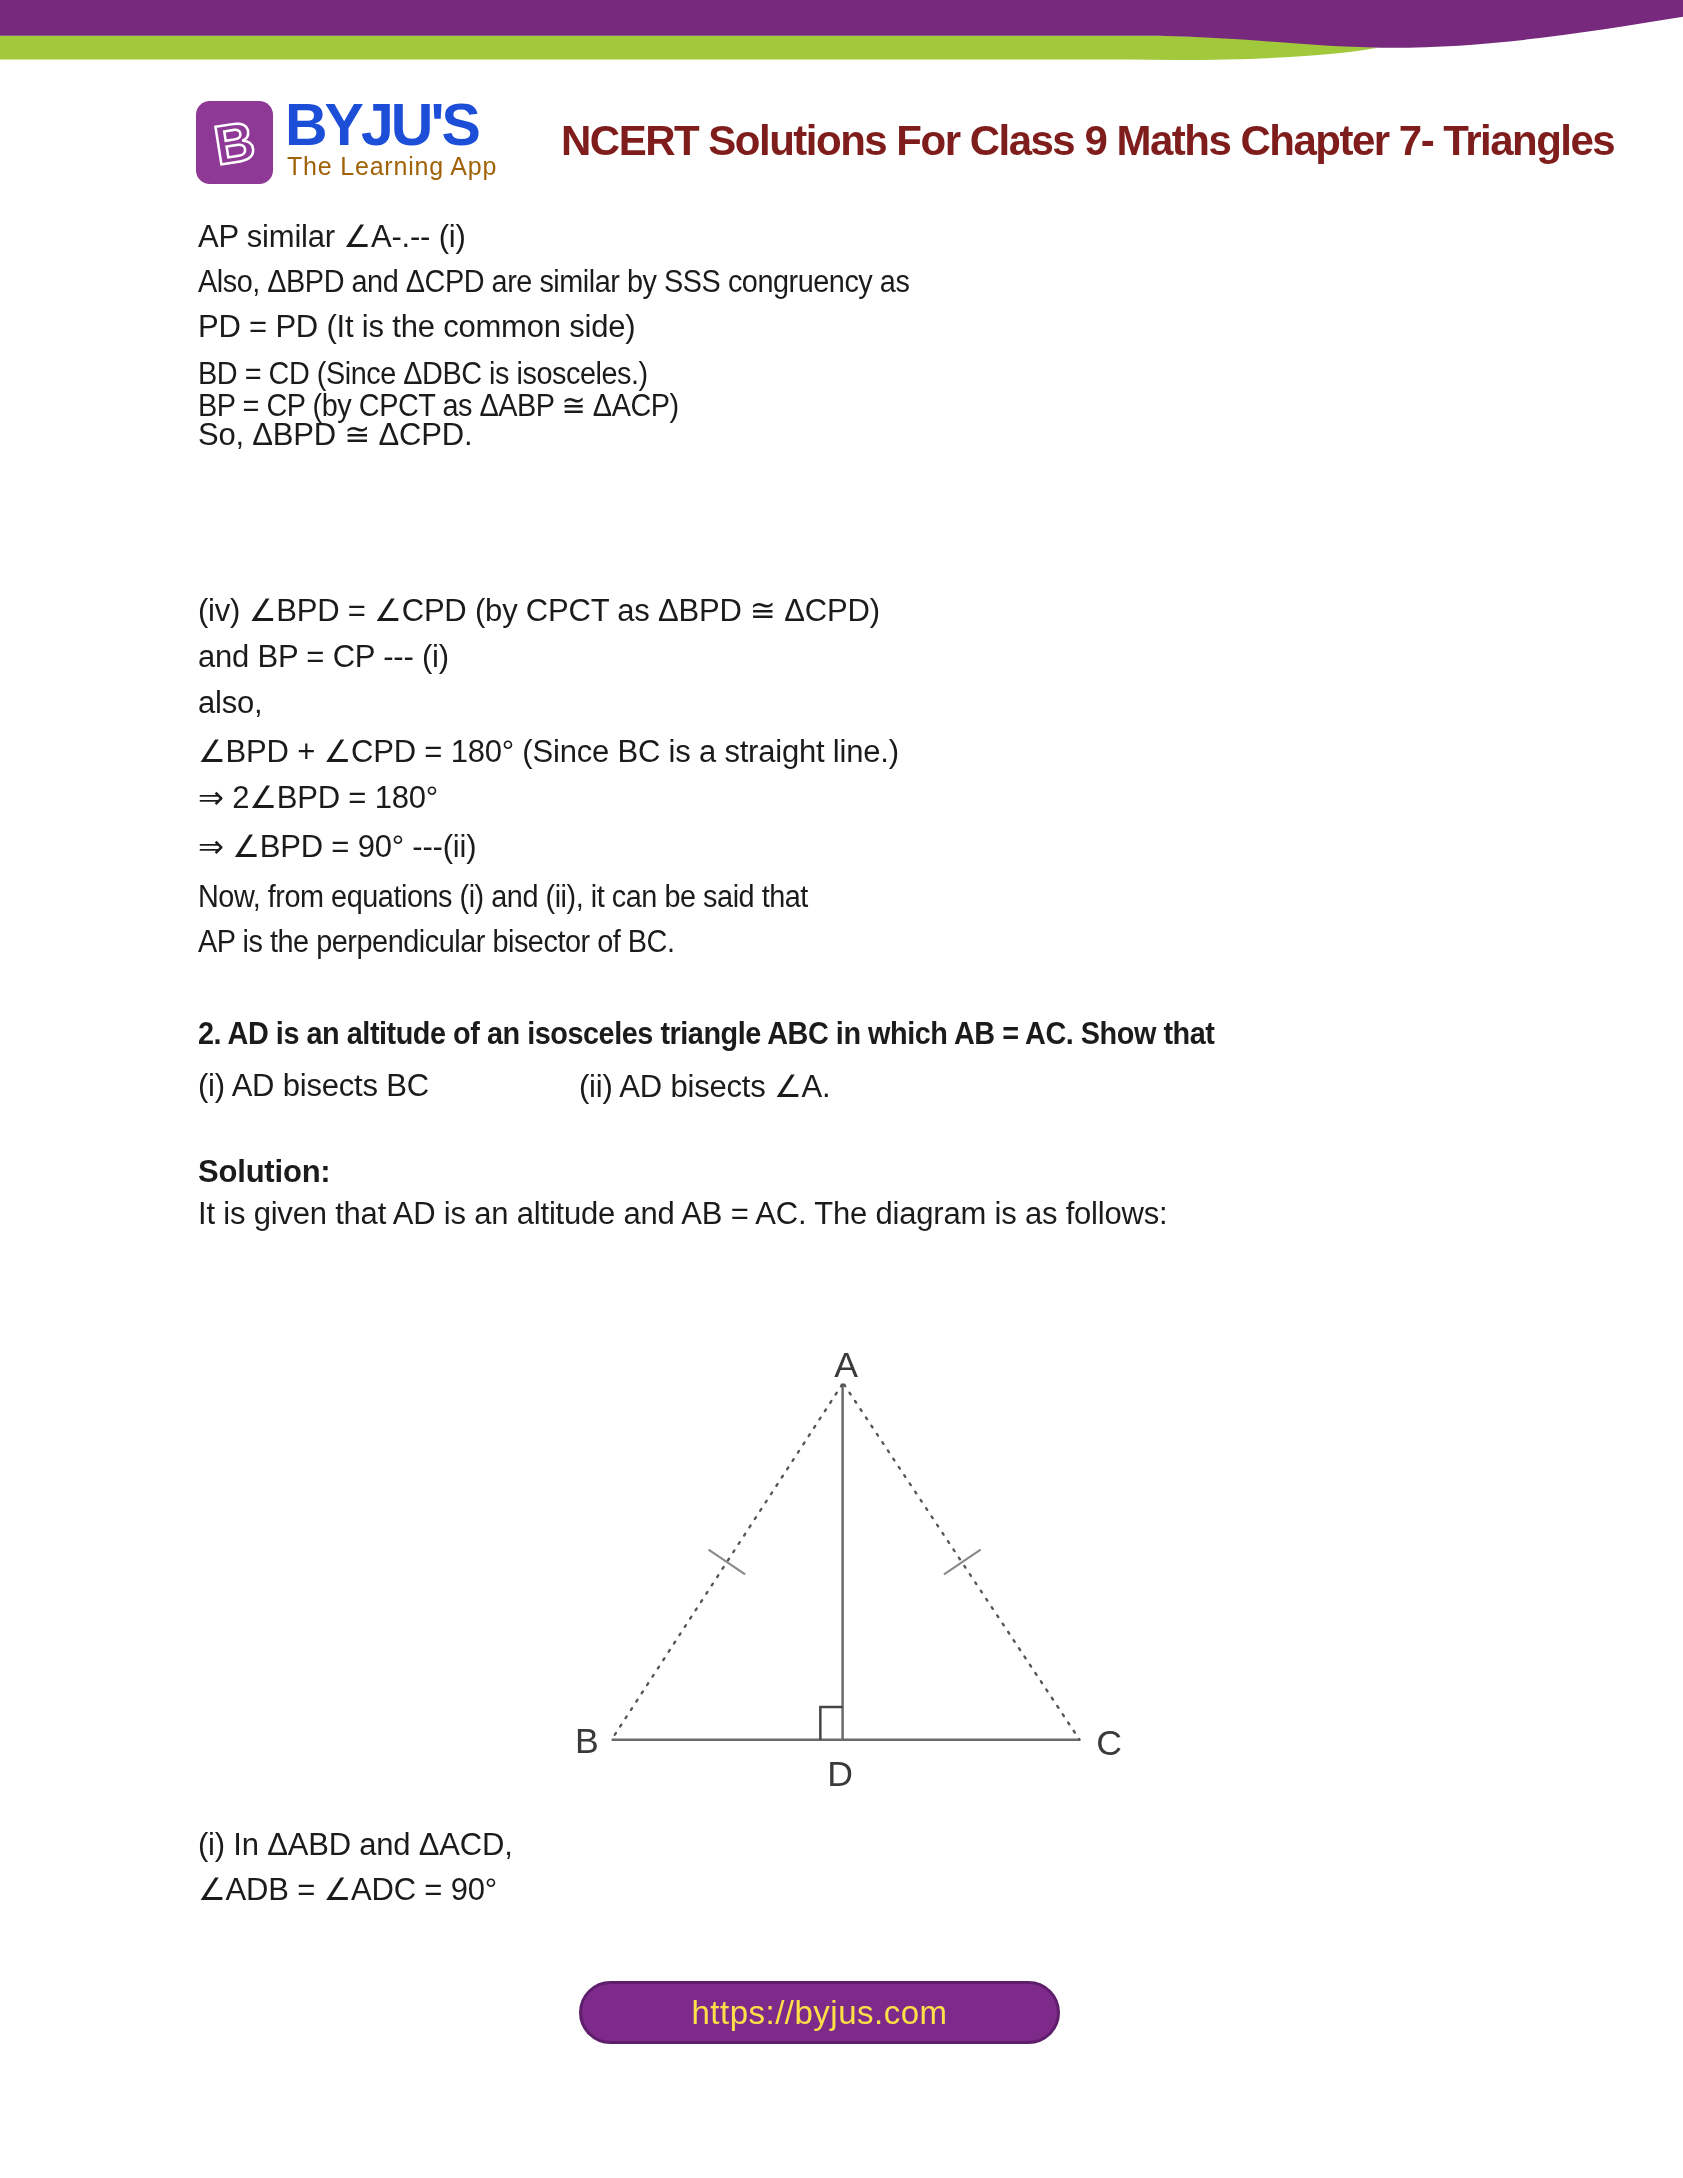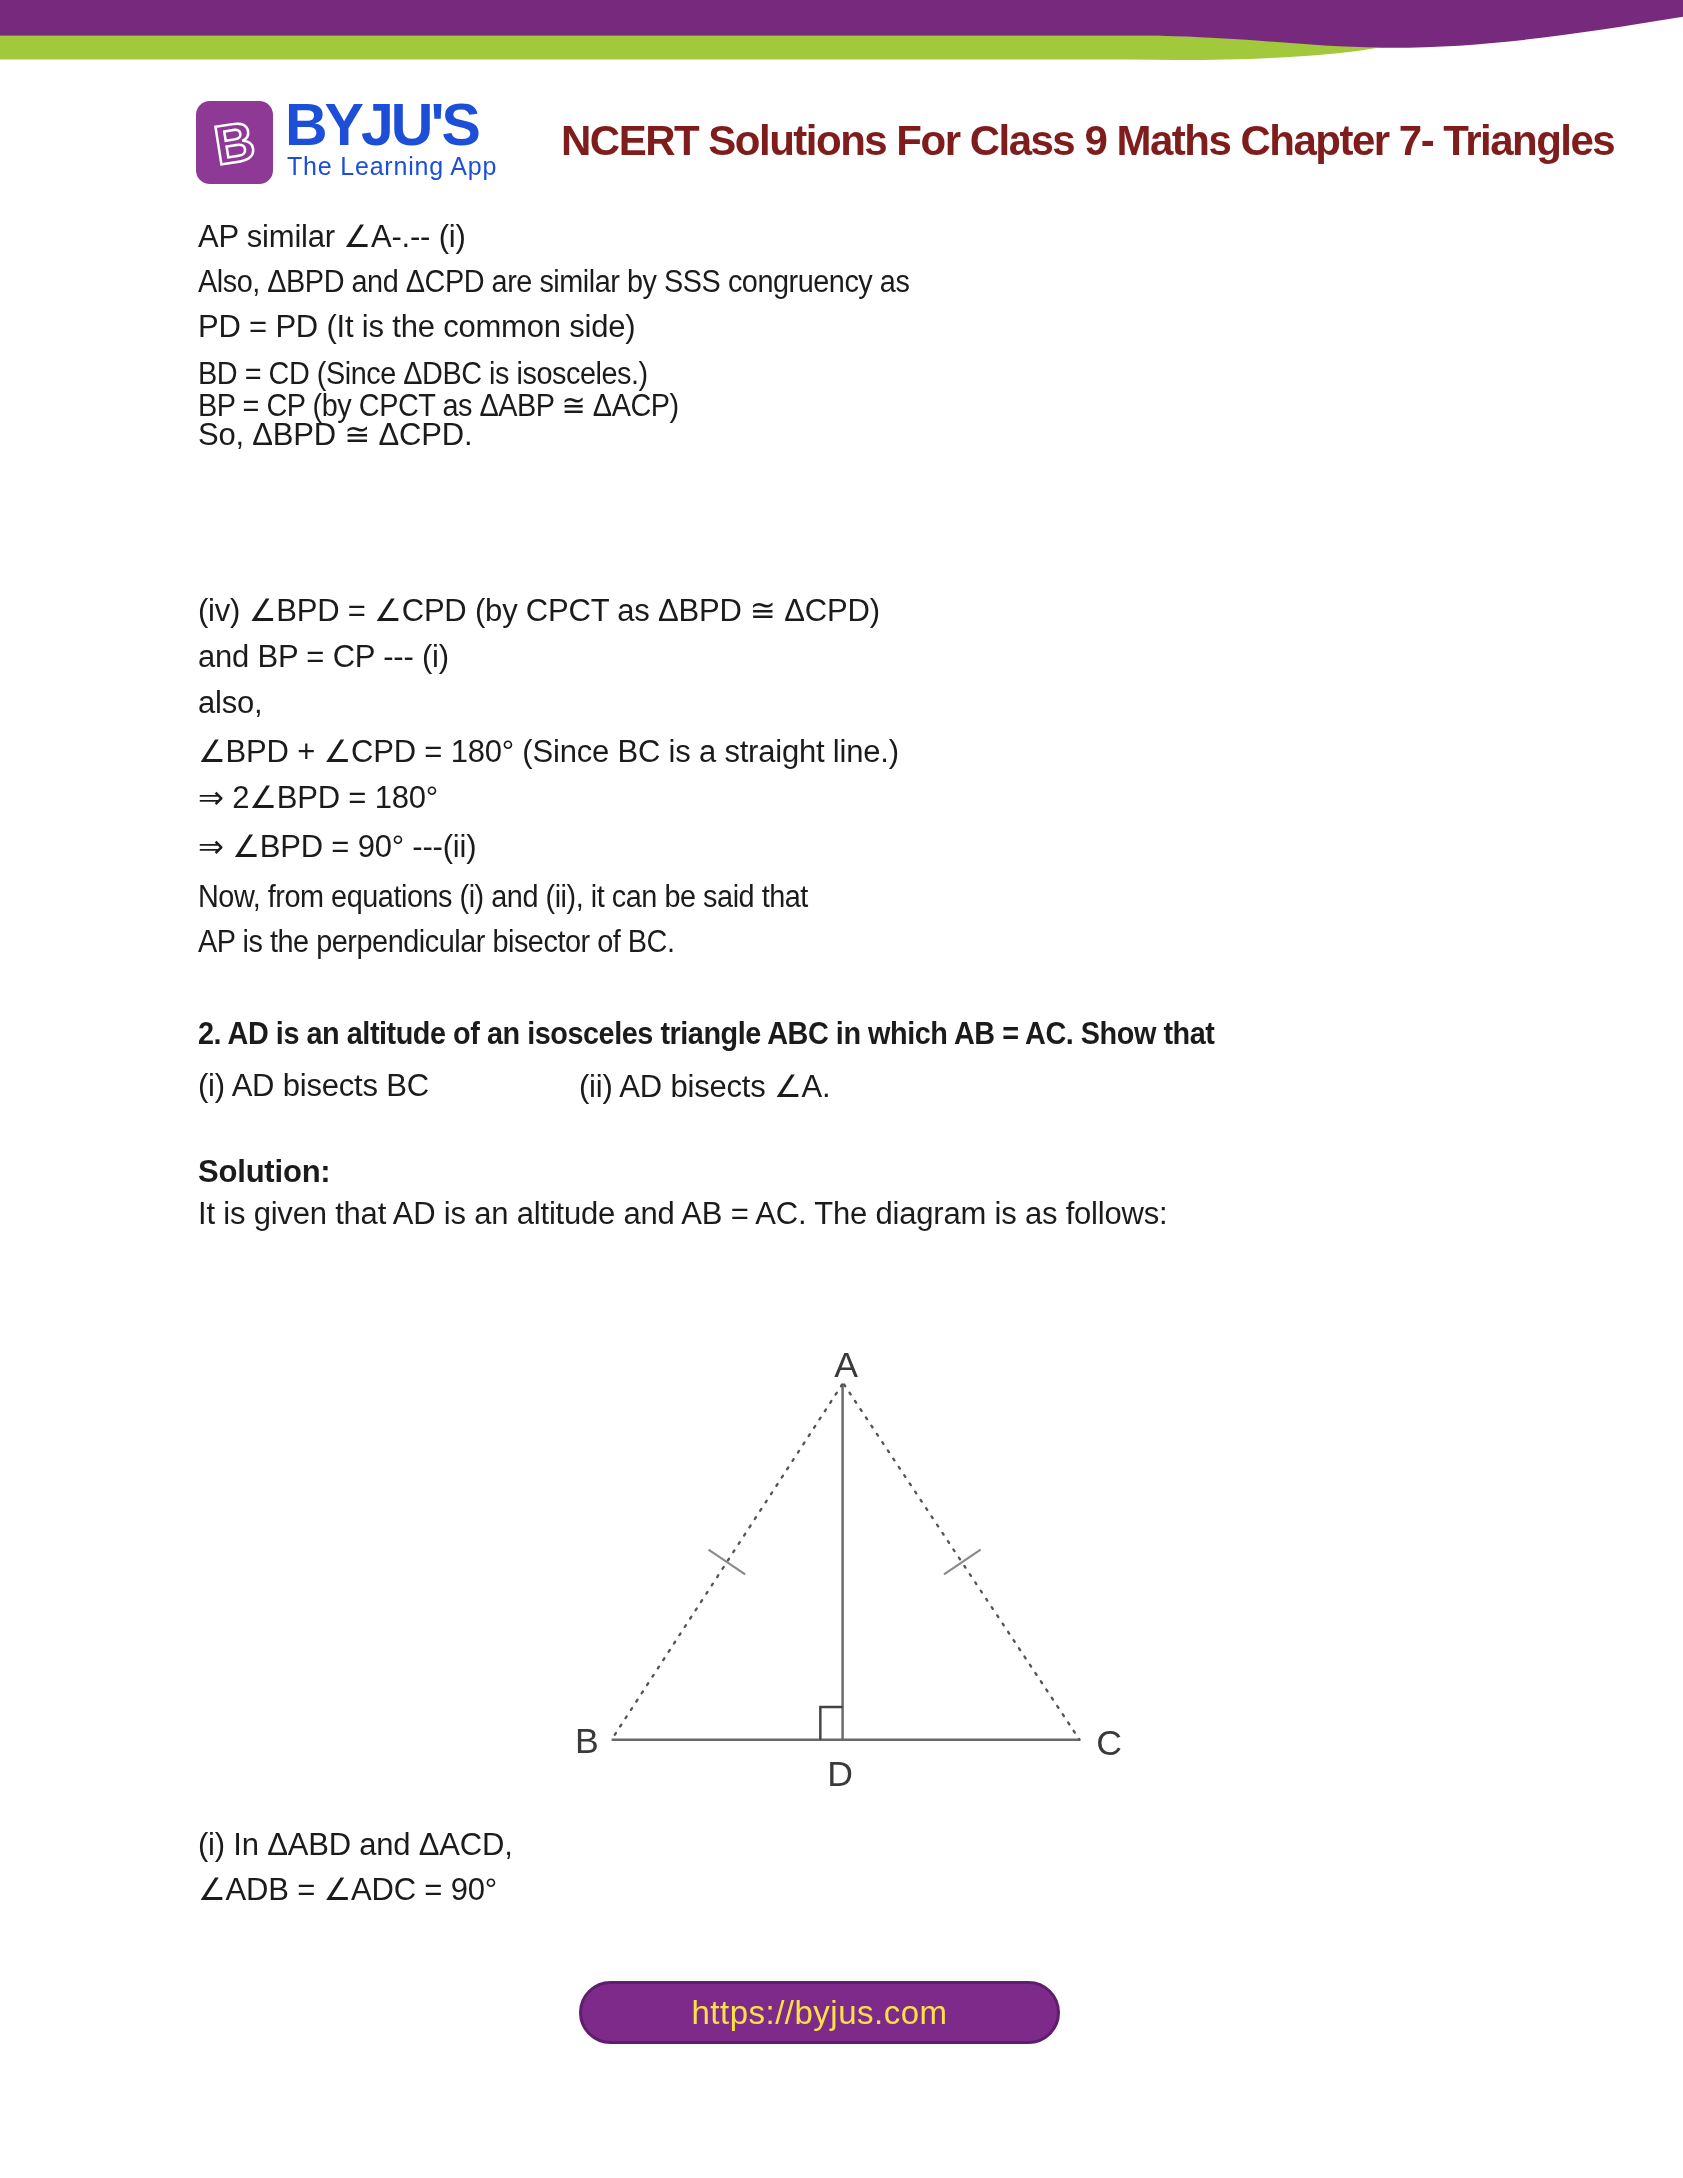--- a/index.html
+++ b/index.html
@@ -15,21 +15,21 @@
   
   .logo{position:absolute;left:196px;top:99px;width:297px;height:94px;}
   .logo-mark{position:absolute;left:0;top:2px;width:77px;height:83px;}
   .logo-word{
     position:absolute;left:89px;top:-8px;
     font-size:59px;font-weight:bold;letter-spacing:-3px;
     color:#1d4ed8;white-space:nowrap;
   }
   .logo-tag{
     position:absolute;left:91px;top:53px;
-    font-size:25px;color:#1d4ed8;letter-spacing:0.8px;white-space:nowrap;
+    font-size:25px;color:#a16207;letter-spacing:0.8px;white-space:nowrap;
   }
   
   .doc-title{
     position:absolute;left:561px;top:117px;
     font-size:42px;font-weight:bold;letter-spacing:-1.5px;
     color:#7f1d1d;white-space:nowrap;
   }
   
   .line{
     position:absolute;left:198px;

